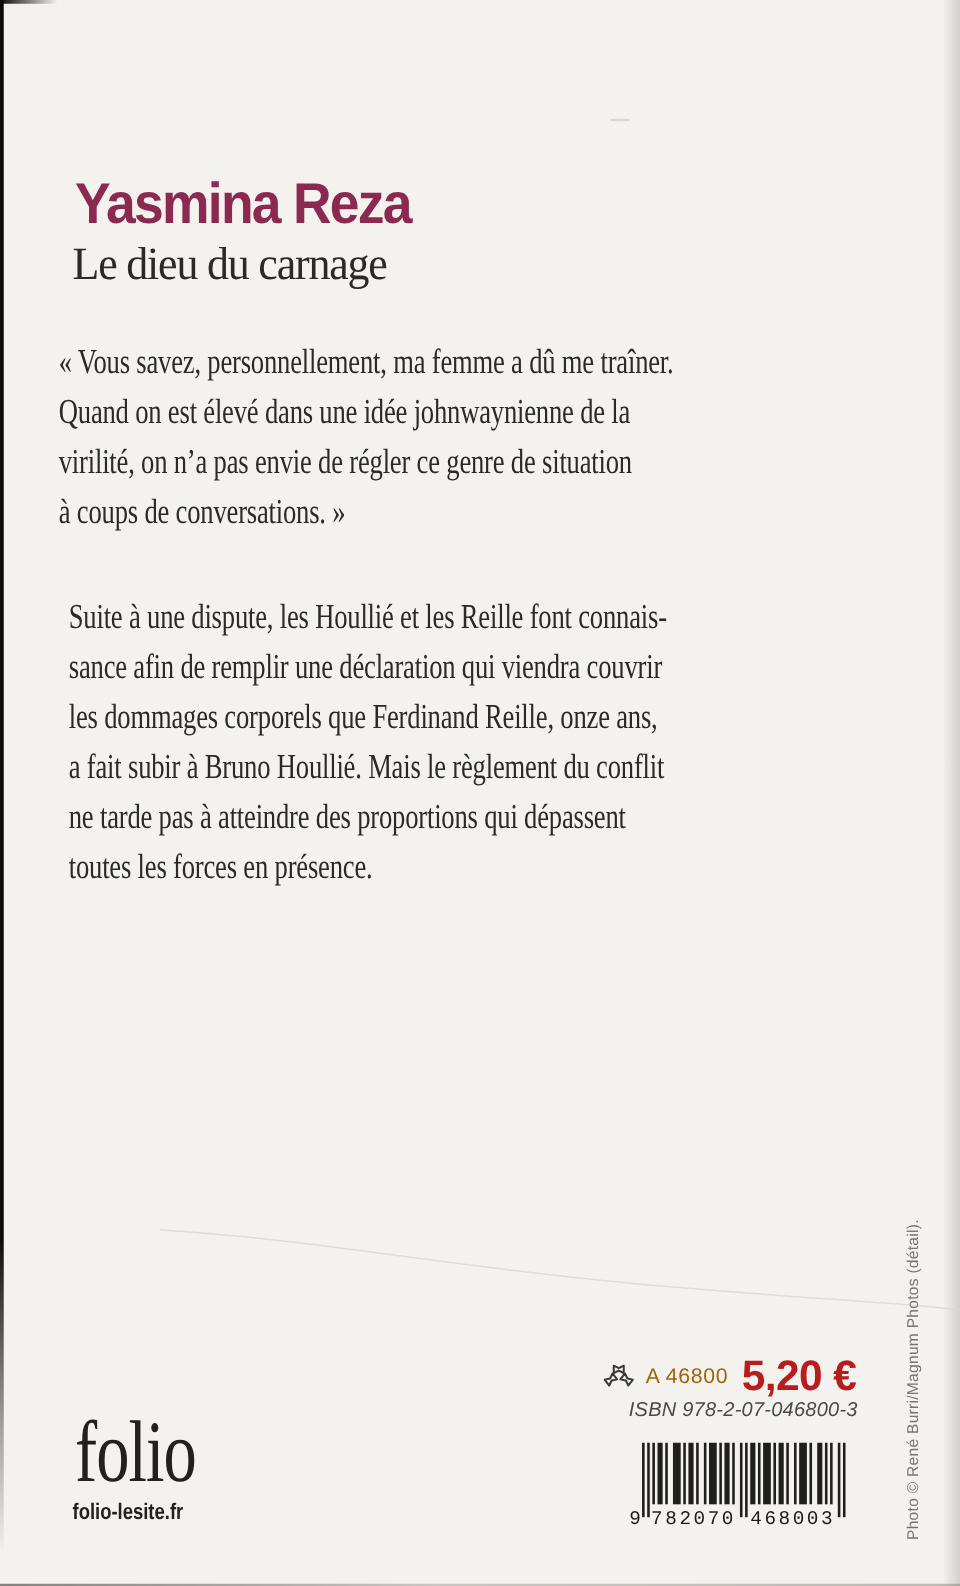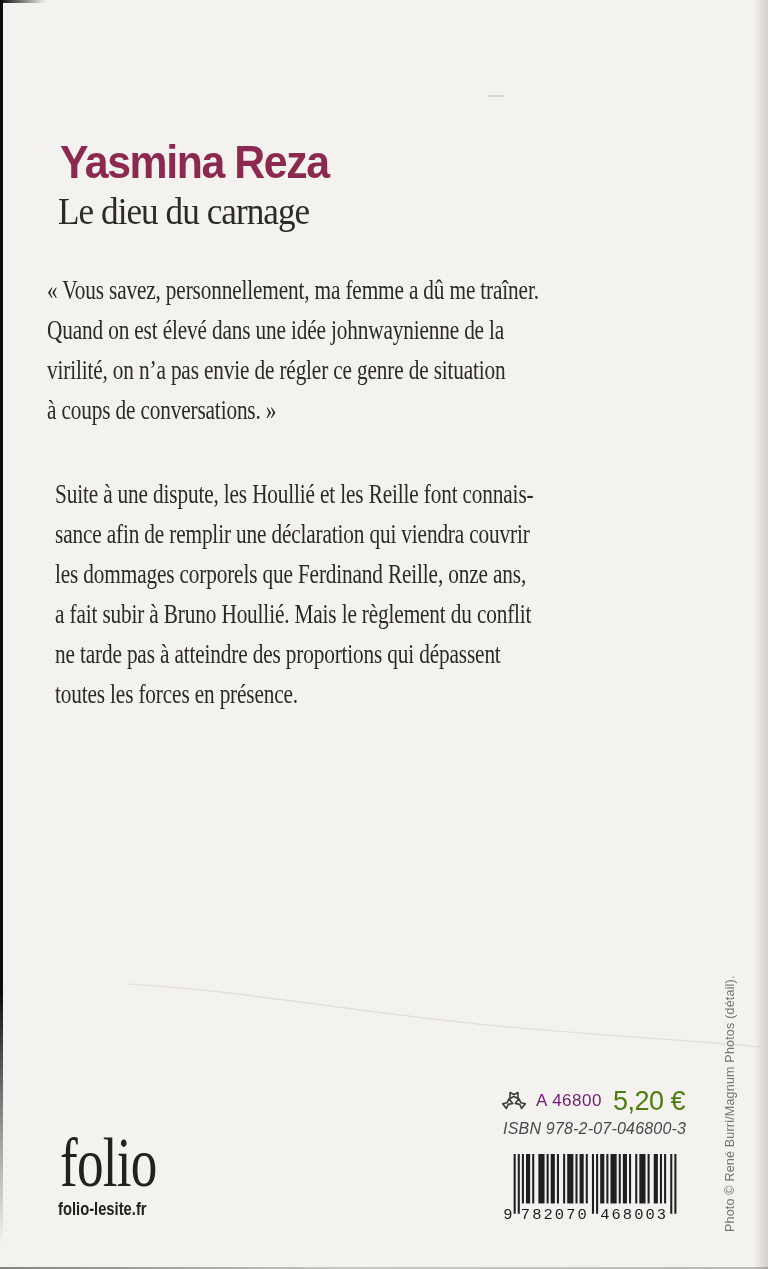--- a/index.html
+++ b/index.html
@@ -51,22 +51,22 @@
   .folio-site{
     position:absolute;left:58px;top:1199px;
     font-weight:bold;font-size:18px;letter-spacing:0;
     color:#21211d;transform:scaleX(.82);transform-origin:0 0;white-space:nowrap;
   }
 
   
   .commerce{position:absolute;left:503px;top:1088px;width:182px;}
   .price-row{display:flex;align-items:center;justify-content:flex-end;height:26px;}
   .fleuron{width:26px;height:20px;margin-right:8px;flex:0 0 auto;}
-  .catalog-code{font-size:17px;color:#701a75;letter-spacing:.5px;margin-right:11px;white-space:nowrap;}
-  .price{font-size:27px;font-weight:normal;color:#4d7c0f;letter-spacing:-.5px;white-space:nowrap;}
+  .catalog-code{font-size:17px;color:#a16207;letter-spacing:.5px;margin-right:11px;white-space:nowrap;}
+  .price{font-size:34px;font-weight:bold;color:#b91c1c;letter-spacing:-.5px;white-space:nowrap;}
   .isbn{margin-top:6px;text-align:right;font-size:16px;color:#4a4947;letter-spacing:.2px;white-space:nowrap;font-style:italic;}
   .barcode-wrap{margin-top:16px;display:flex;justify-content:flex-end;}
   .barcode-wrap svg{display:block;}
   .bc-digit{font-family:"Liberation Mono",monospace;font-size:15px;letter-spacing:2px;fill:#1c1c1a;}
 
   
   .photo-credit{
     position:absolute;left:722px;top:1232px;
     font-size:12.5px;line-height:16px;letter-spacing:.2px;color:#76756e;
     white-space:nowrap;transform:rotate(-90deg);transform-origin:0 0;

